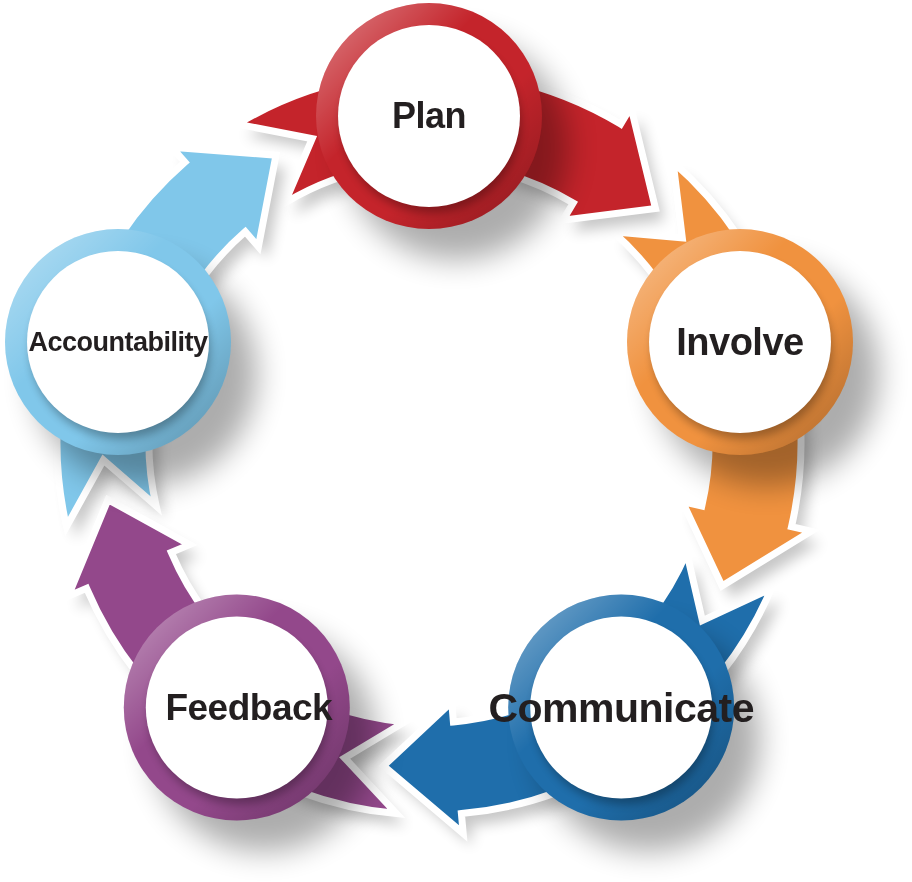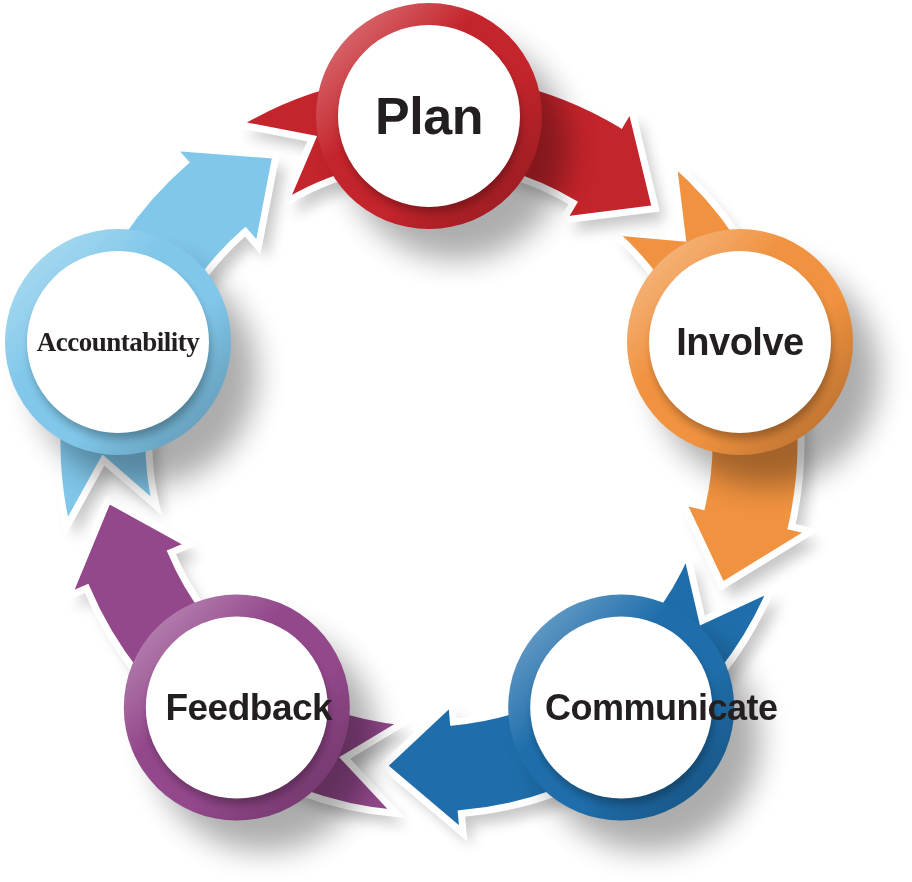--- a/index.html
+++ b/index.html
@@ -22,25 +22,25 @@
   .node-shadow{fill:#000;opacity:.32;}
   .disc-shadow{fill:#000;opacity:.28;}
   .label{
     position:absolute;
     transform:translate(-50%,-50%);
     font-weight:bold;
     color:#231F20;
     white-space:nowrap;
     letter-spacing:-0.5px;
   }
-  .label-0{font-size:52px;}
+  .label-0{font-size:36px;}
   .label-1{font-size:38px;}
-  .label-2{font-size:36px;margin-left:40px;}
+  .label-2{font-size:41px;}
   .label-3{font-size:37px;margin-left:12px;}
-  .label-4{font-size:27px;font-family:Liberation Serif, serif;}
+  .label-4{font-size:27px;}
 </style>
 </head>
 <body>
 
 <div class="stage">
   <svg width="912" height="882" viewBox="0 0 912 882">
     <defs>
       <filter id="ab" x="-40%" y="-40%" width="180%" height="180%">
         <feGaussianBlur stdDeviation="7"></feGaussianBlur>
       </filter>

